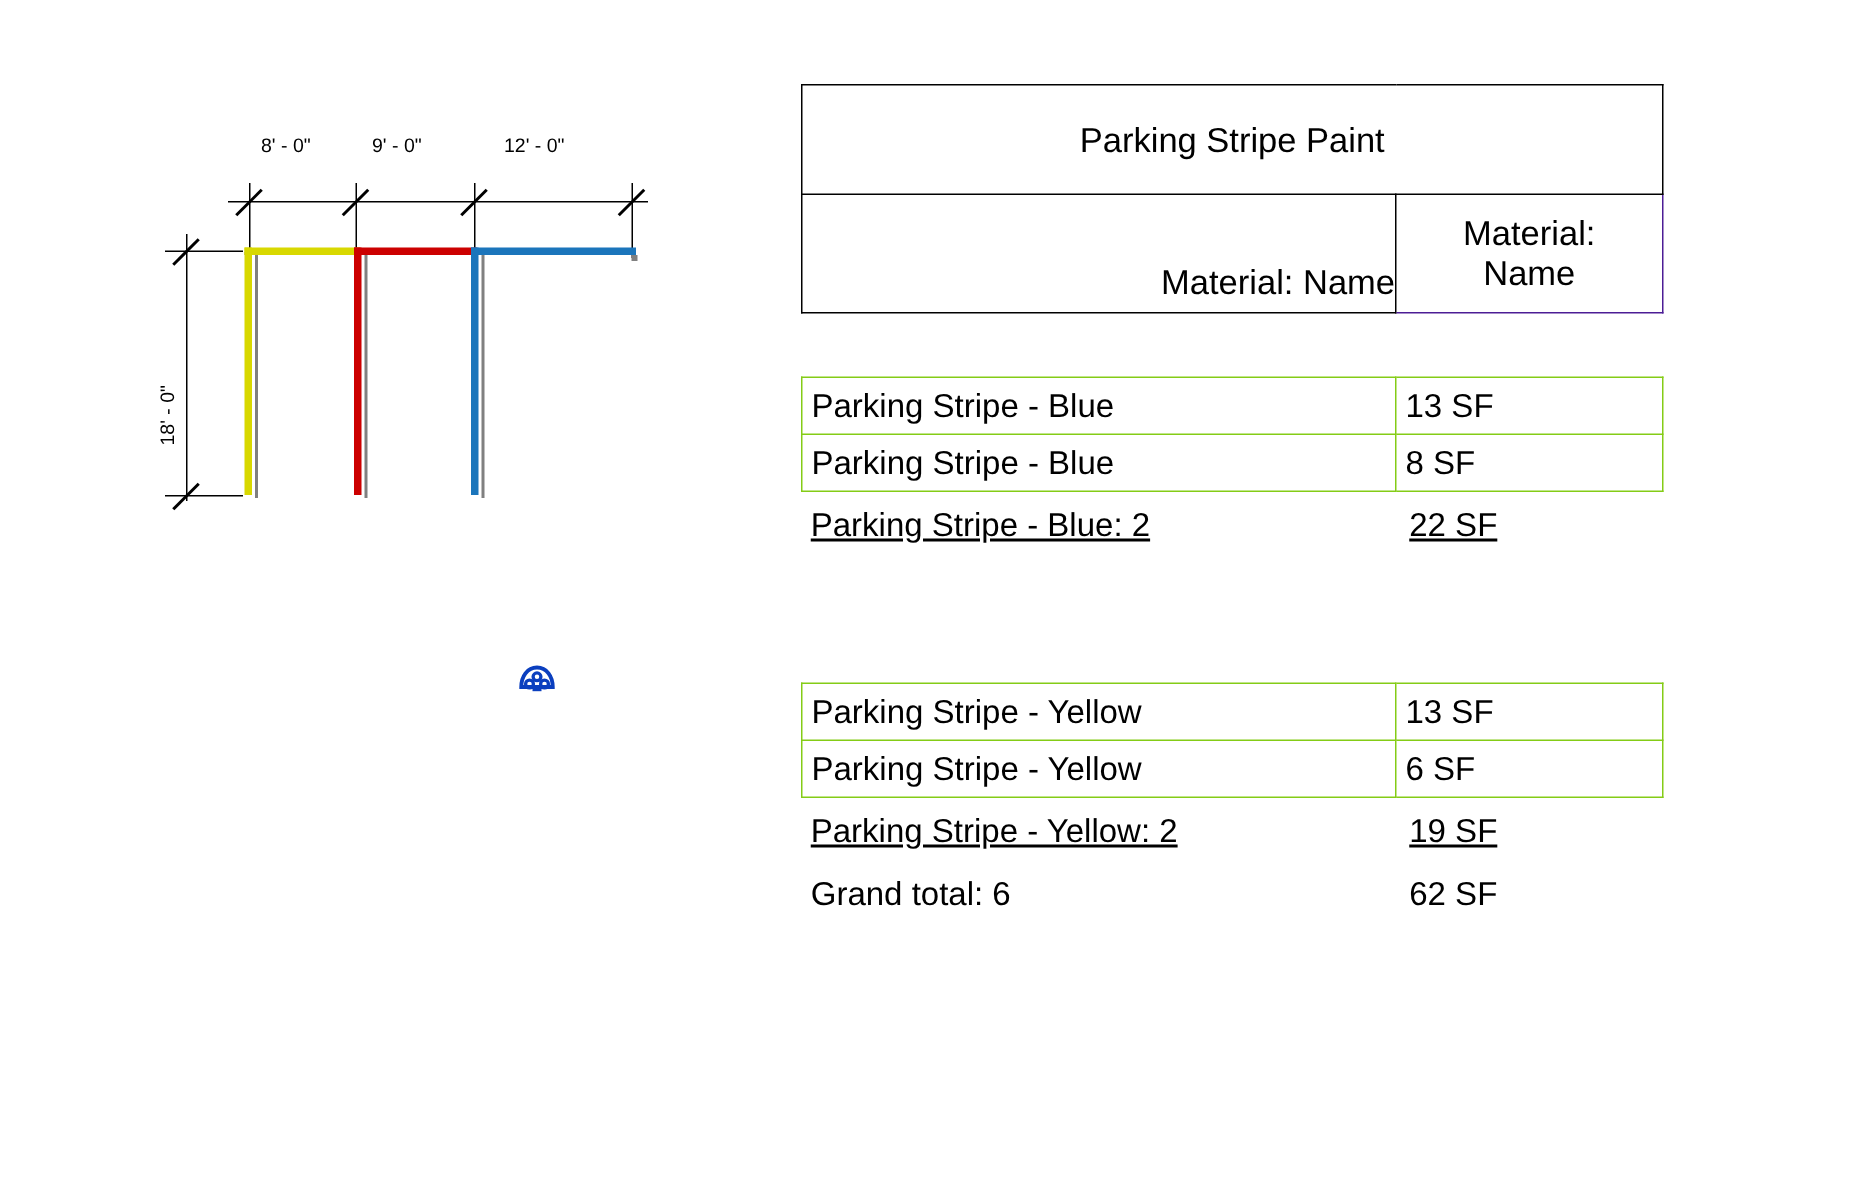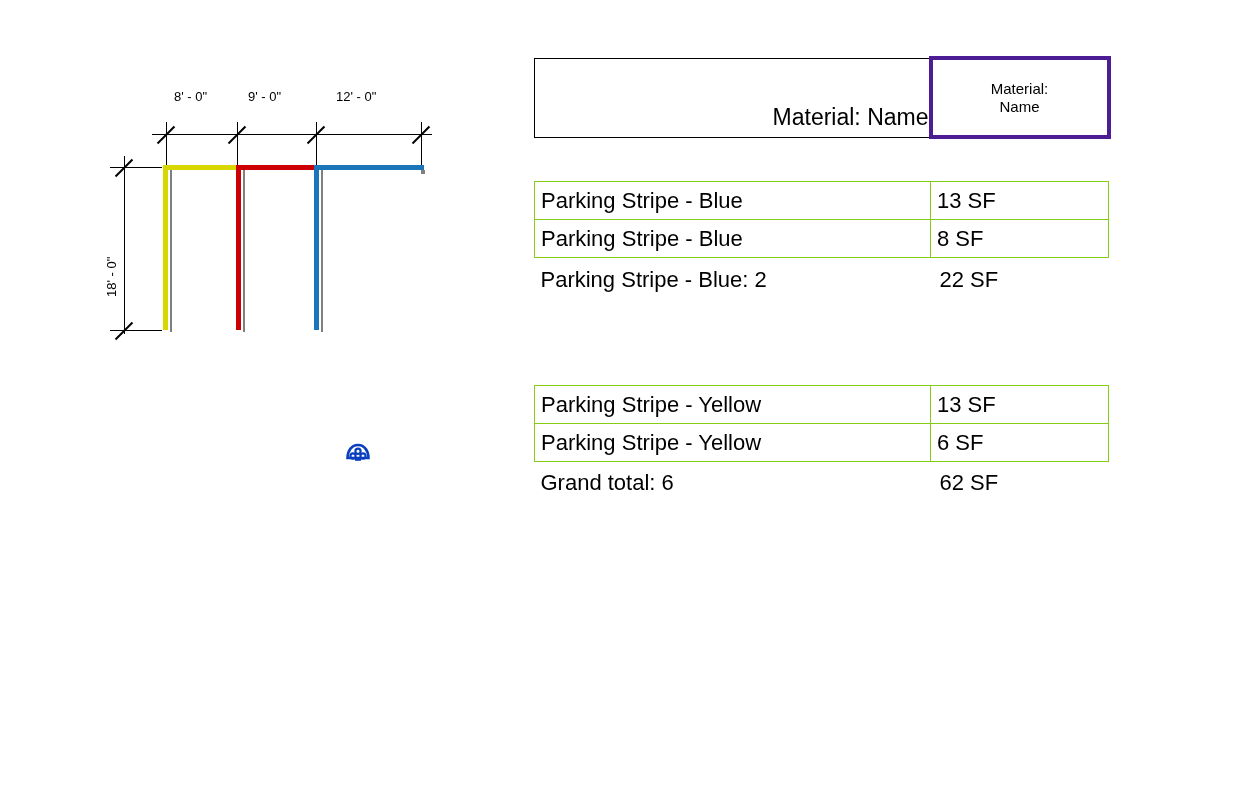--- a/index.html
+++ b/index.html
@@ -102,24 +102,24 @@
   }
   .colhdr-name {
     border: 1px solid #000000;
     text-align: right;
     vertical-align: bottom;
     font-size: 23px;
     height: 72px;
     padding: 0 0 6px 0;
   }
   .colhdr-area {
-    border: 4px solid #4c1d95;
+    border: 1px solid #4c1d95;
     text-align: center;
     vertical-align: middle;
-    font-size: 15px;
+    font-size: 23px;
     height: 72px;
     padding: 0;
     line-height: 1.18;
   }
 
   .group-gap { height: 42px; }
 
   .data-row td {
     border: 1px solid #84cc16;
     font-size: 22px;
@@ -130,20 +130,21 @@
     margin-top: 48px;
   }
 
   .sub-row td {
     border: none;
     font-size: 22px;
     height: 43px;
     padding: 0 0 0 6px;
     vertical-align: middle;
     white-space: nowrap;
+    text-decoration: underline;
   }
   .sub-row td.area { padding-left: 9px; }
 
   .total-row td {
     border: none;
     font-size: 22px;
     height: 42px;
     padding: 0 0 0 6px;
     vertical-align: middle;
     white-space: nowrap;
@@ -210,20 +211,23 @@
 
 <div id="schedule">
 
   <table class="sched-table">
     <colgroup>
         <col class="c-name">
         <col class="c-area">
       </colgroup>
     <tbody>
       <tr>
+        <td class="title-cell" colspan="2">Parking Stripe Paint</td>
+      </tr>
+      <tr>
         <td class="colhdr-name">Material: Name</td>
         <td class="colhdr-area">
           <span>Material:</span><br>
           <span>Name</span>
         </td>
       </tr>
     </tbody>
   </table>
 
   <div class="group-gap"></div>
@@ -261,20 +265,24 @@
       </colgroup>
     <tbody>
       <tr class="data-row">
         <td class="name">Parking Stripe - Yellow</td>
         <td class="area">13 SF</td>
       </tr>
       <tr class="data-row">
         <td class="name">Parking Stripe - Yellow</td>
         <td class="area">6 SF</td>
       </tr>
+      <tr class="sub-row">
+        <td class="name">Parking Stripe - Yellow: 2</td>
+        <td class="area">19 SF</td>
+      </tr>
       <tr class="total-row">
         <td class="name">Grand total: 6</td>
         <td class="area">62 SF</td>
       </tr>
     </tbody>
   </table>
 
 </div>
 
 </body></html>

